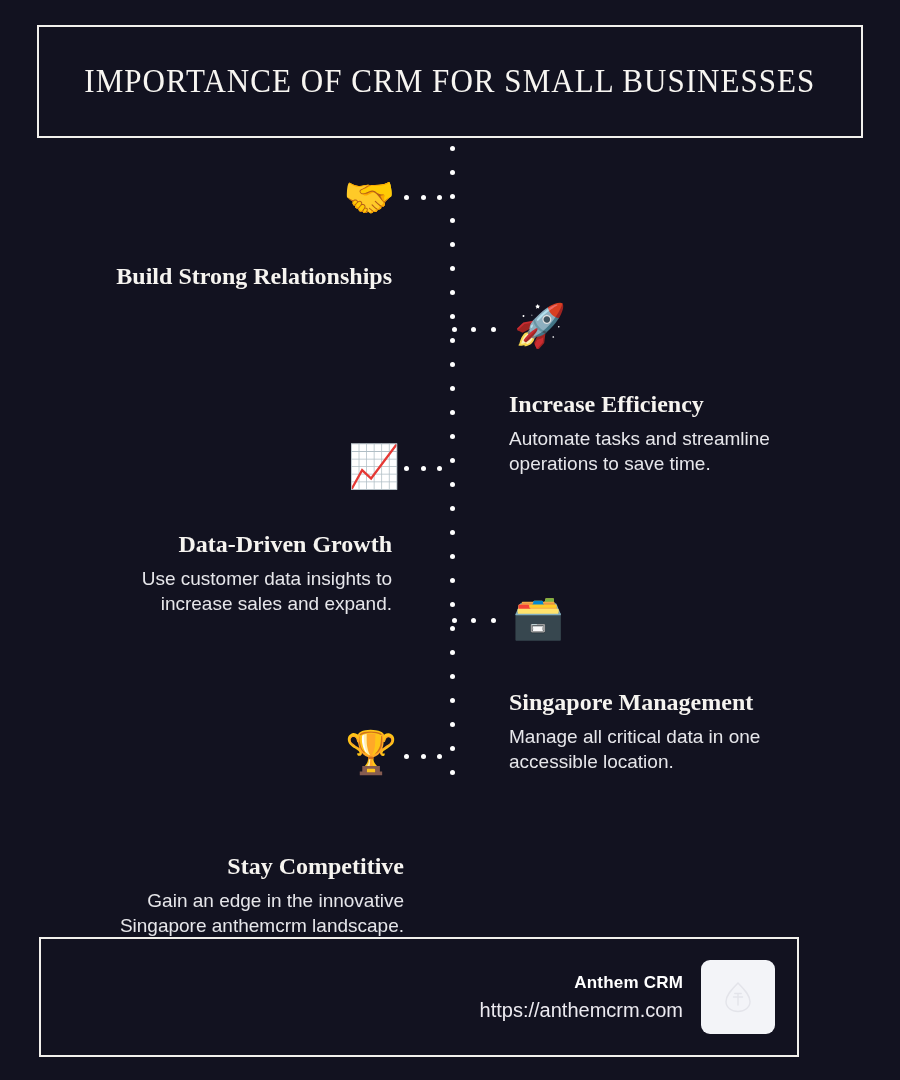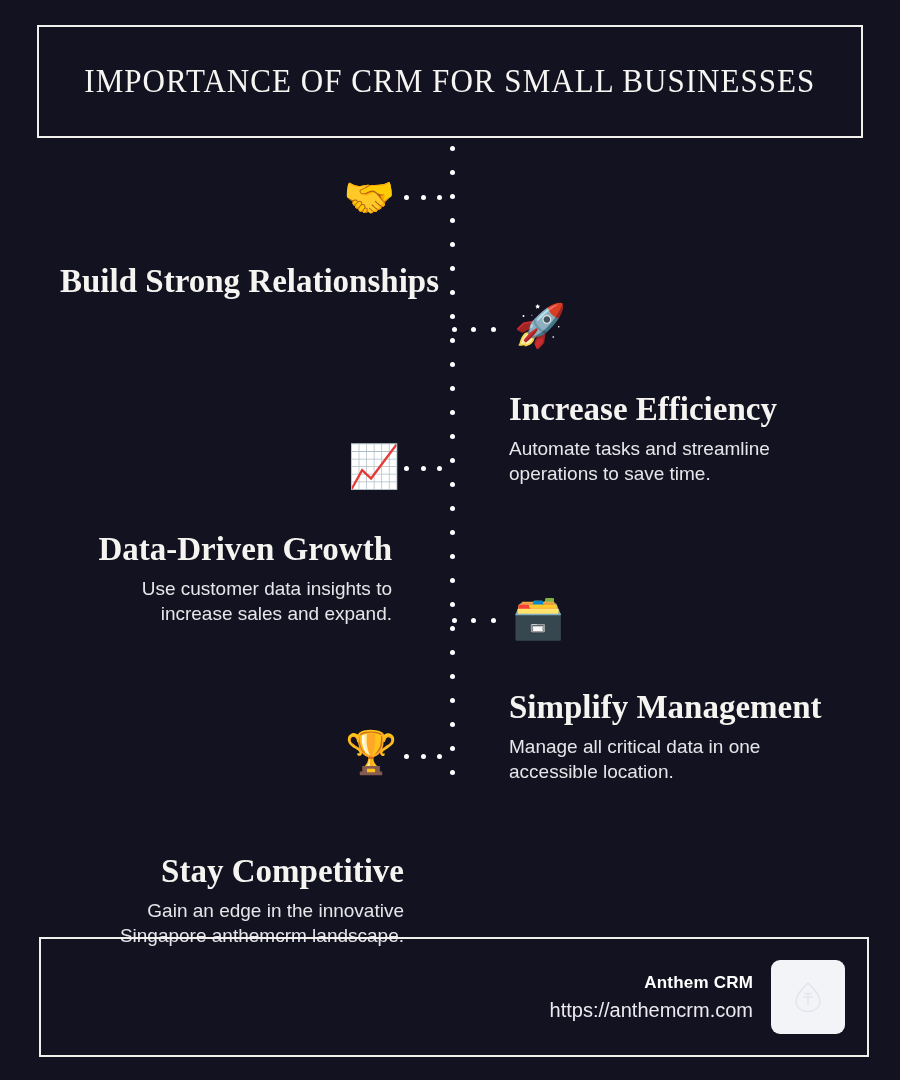--- a/index.html
+++ b/index.html
@@ -85,21 +85,21 @@
     user-select: none;
   }
 
   
   .block {
     position: absolute;
   }
   .block .heading {
     font-family: "Liberation Serif", serif;
     font-weight: bold;
-    font-size: 33px;
+    font-size: 24px;
     color: #f6f4f0;
     margin: 0 0 7px 0;
     line-height: 1.15;
     white-space: nowrap;
   }
   .block .body {
     font-family: "Liberation Sans", sans-serif;
     font-size: 19px;
     color: #e6e6ea;
     line-height: 1.33;
@@ -110,21 +110,21 @@
   }
   .block.right {
     text-align: left;
   }
 
   
   .footer-box {
     position: absolute;
     left: 39px;
     top: 937px;
-    width: 830px;
+    width: 760px;
     height: 120px;
     border: 2px solid #f2f0ec;
     box-sizing: border-box;
     padding-left: 48px;
   }
   .footer-inner {
     position: absolute;
     right: 22px;
     top: 50%;
     transform: translateY(-50%);
@@ -244,21 +244,21 @@
     <p class="heading">Data-Driven Growth</p>
     <p class="body">Use customer data insights to increase sales and expand.</p>
   </div>
 
   <div class="block right" style="left:509px; top:391px; width:340px;">
     <p class="heading">Increase Efficiency</p>
     <p class="body">Automate tasks and streamline operations to save time.</p>
   </div>
 
   <div class="block right" style="left:509px; top:689px; width:340px;">
-    <p class="heading">Simplify Management</p>
+    <p class="heading">Singapore Management</p>
     <p class="body">Manage all critical data in one accessible location.</p>
   </div>
 
   <div class="block left" style="left:80px; top:821px; width:324px;margin-top:32px;">
     <p class="heading">Stay Competitive</p>
     <p class="body">Gain an edge in the innovative Singapore anthemcrm landscape.</p>
   </div>
 
   <div class="footer-box">
     <div class="footer-inner">

